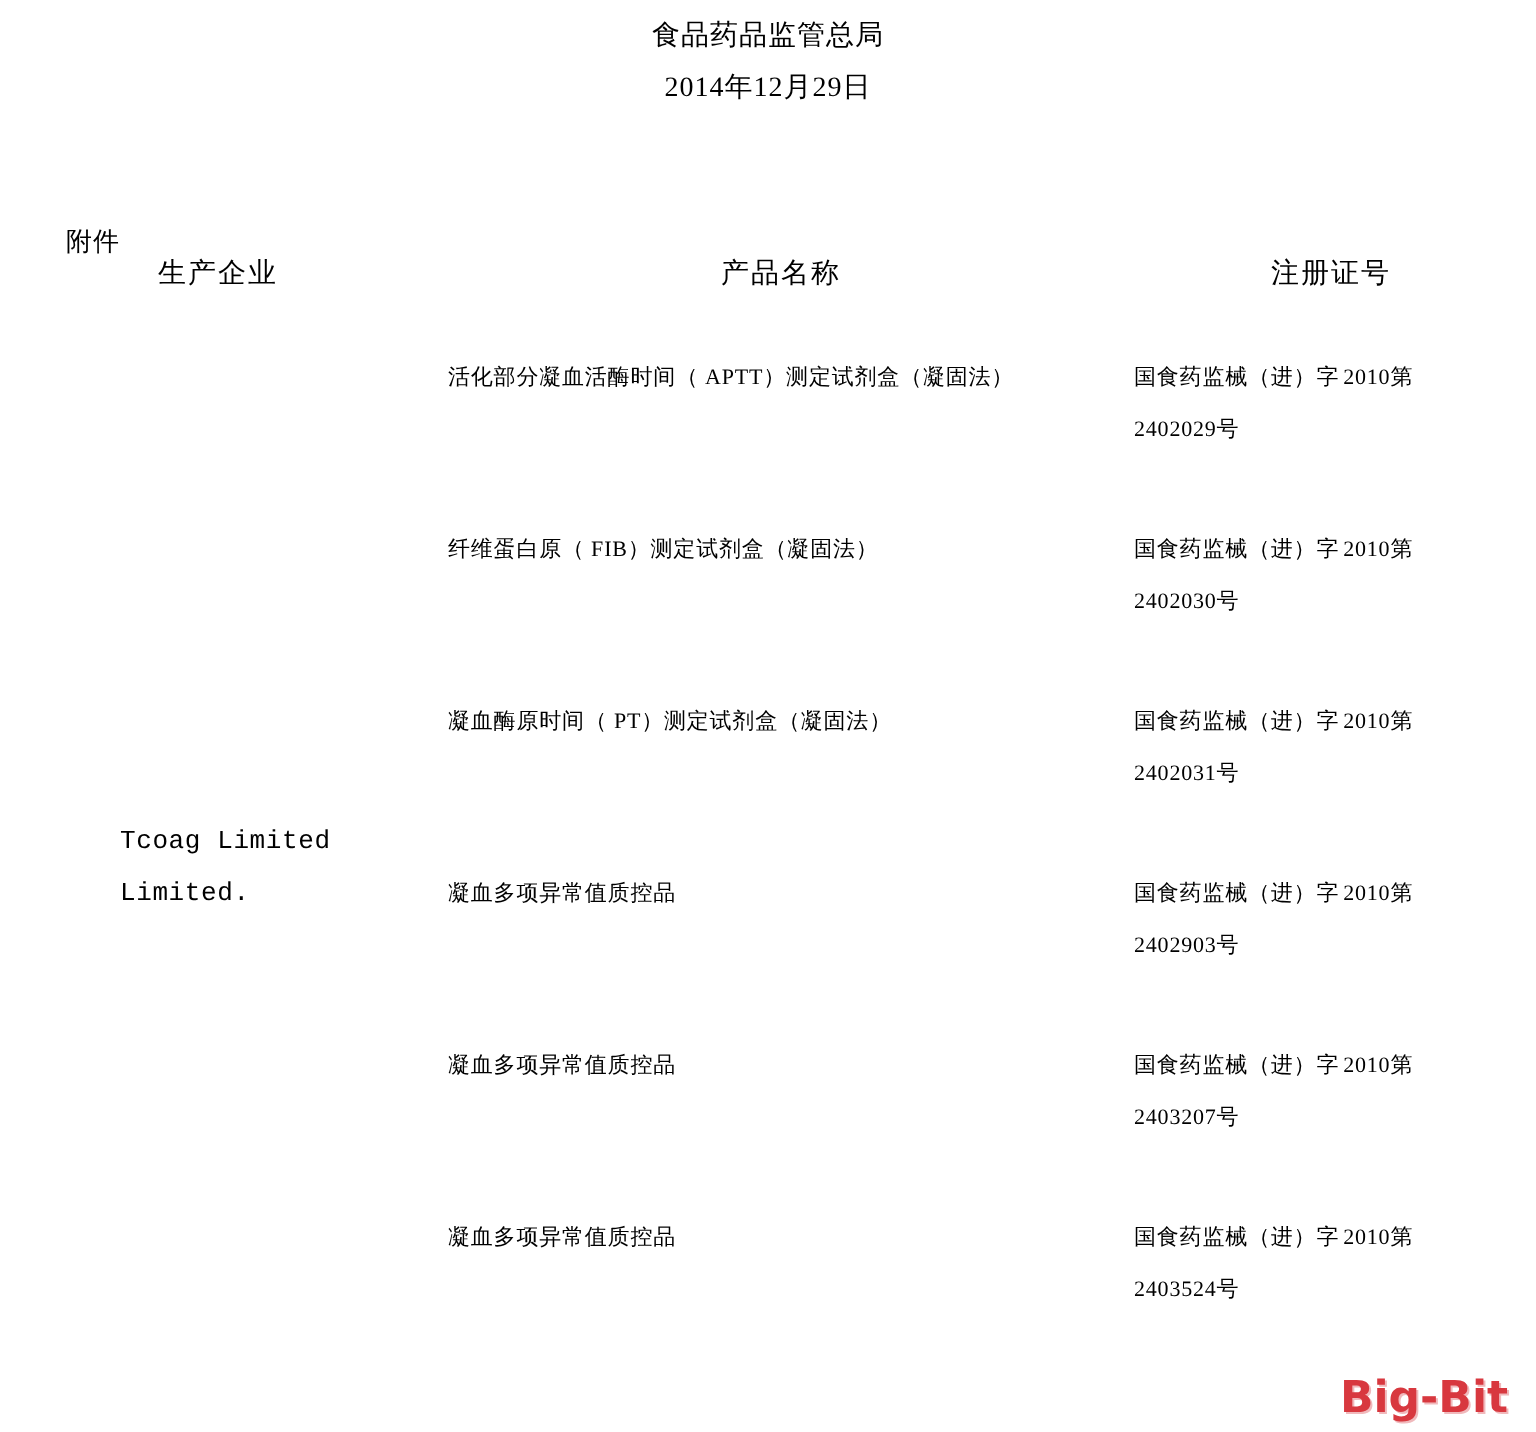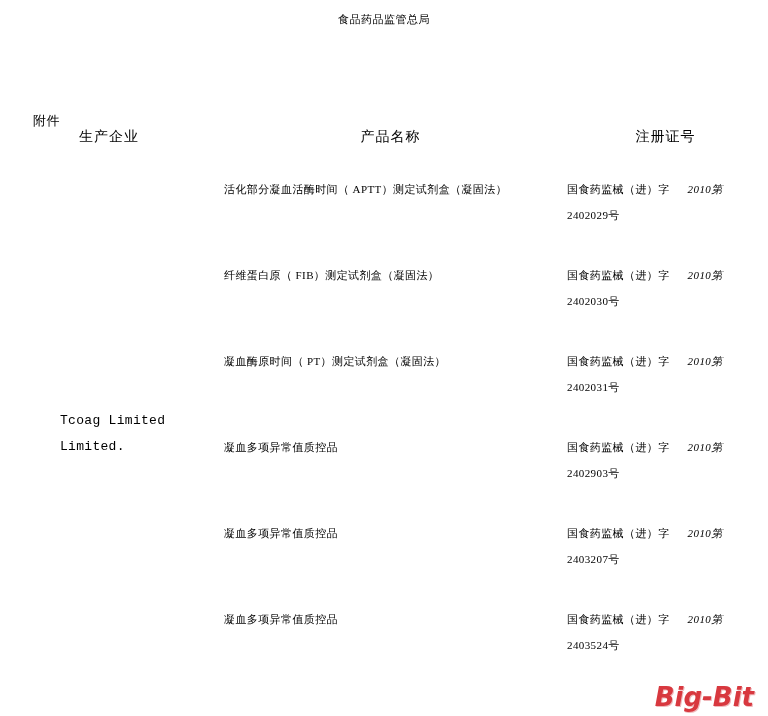--- a/index.html
+++ b/index.html
@@ -18,21 +18,21 @@
   .page {
     position: relative;
     width: 768px;
     height: 716px;
   }
   .header-block {
     text-align: center;
     padding-top: 6px;
   }
   .header-line {
-    font-size: 11px;
+    font-size: 14px;
     line-height: 26px;
     letter-spacing: 0.5px;
   }
   .attachment-label {
     position: absolute;
     left: 33px;
     top: 78px;
     font-size: 13px;
     letter-spacing: 0.5px;
     margin-top: 34px;
@@ -78,47 +78,46 @@
   }
   .reg-no {
     display: block;
     padding-left: 4px;
     padding-right: 4px;
     line-height: 26px;
     letter-spacing: 0.4px;
     white-space: nowrap;
   }
   .reg-no .tail {
-    margin-left: 18px;
-    font-style: italic;
+    margin-left: 2px;
   }
   .row-prod { height: 86px; }
   .prod-pad { padding-top: 22px; }
   .reg-pad { padding-top: 22px; }
   .reg-pad2 { padding-top: 8px; }
   .watermark {
     position: absolute;
     right: 14px;
     bottom: 4px;
     font-family: "DejaVu Sans", sans-serif;
-    font-size: 26px;
+    font-size: 22px;
     font-weight: bold;
-    font-style: italic;
     color: #d8383f;
     letter-spacing: 0px;
     text-shadow: 1px 1px 0 #f0b9bc;
   }
 </style>
 </head>
 <body>
 
 <div class="page">
 
   <div class="header-block">
     <div class="header-line">食品药品监管总局</div>
+    <div class="header-line">2014年12月29日</div>
   </div>
 
   <div class="attachment-label">附件</div>
 
   <table class="doc-table">
     <colgroup>
       <col class="c1">
       <col class="c2">
       <col class="c3">
     </colgroup>

